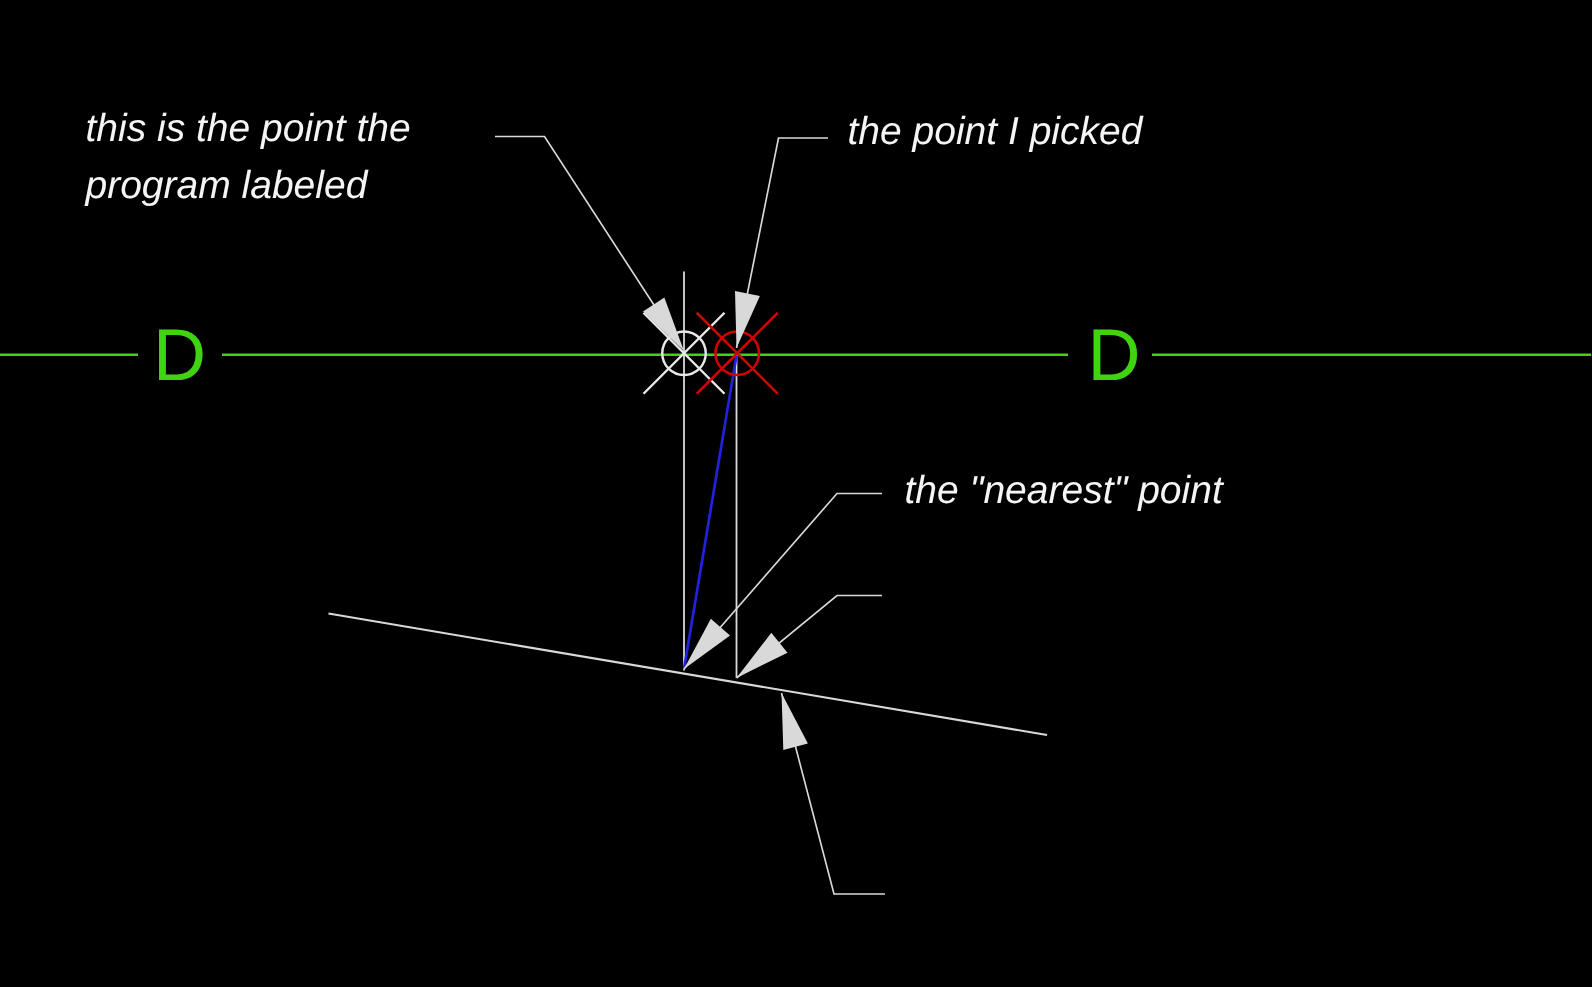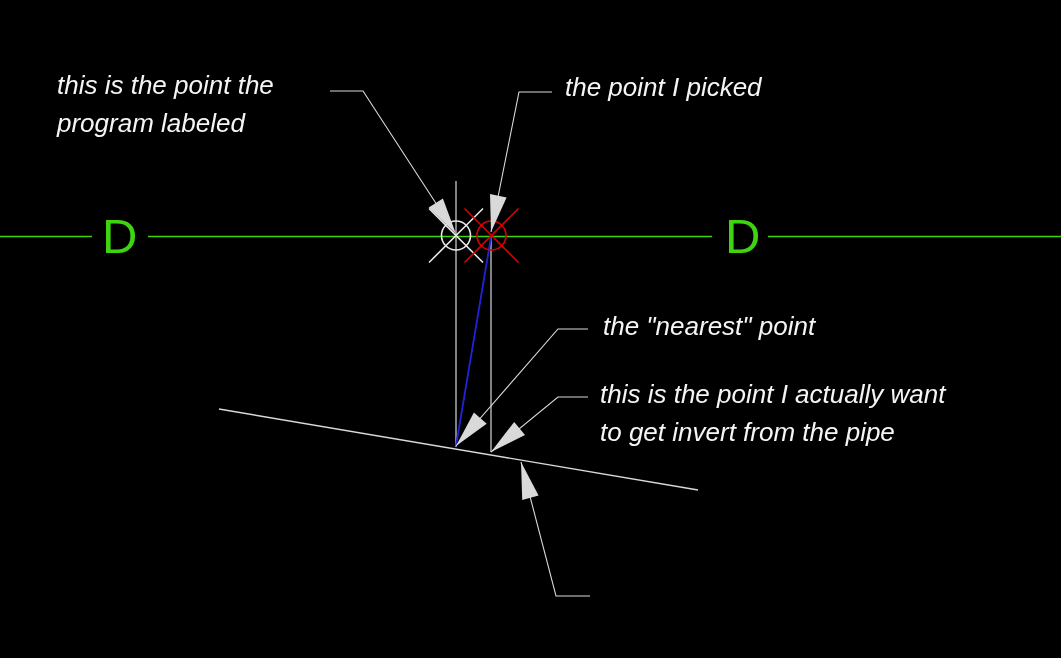--- a/index.html
+++ b/index.html
@@ -89,19 +89,15 @@
 
   <div class="note" style="left:57px; top:66px;">
     <span>this is the point the</span>
     <span>program labeled</span>
   </div>
 
   <div class="note" style="left:565px; top:68px;">the point I picked</div>
 
   <div class="note" style="left:603px; top:307px;">the "nearest" point</div>
 
-  <div class="note" style="left:600px; top:375px;">
-    <span>this is the point I actually want</span>
-    <span>to get invert from the pipe</span>
-  </div>
 
 
 </div>
 
 </body></html>

